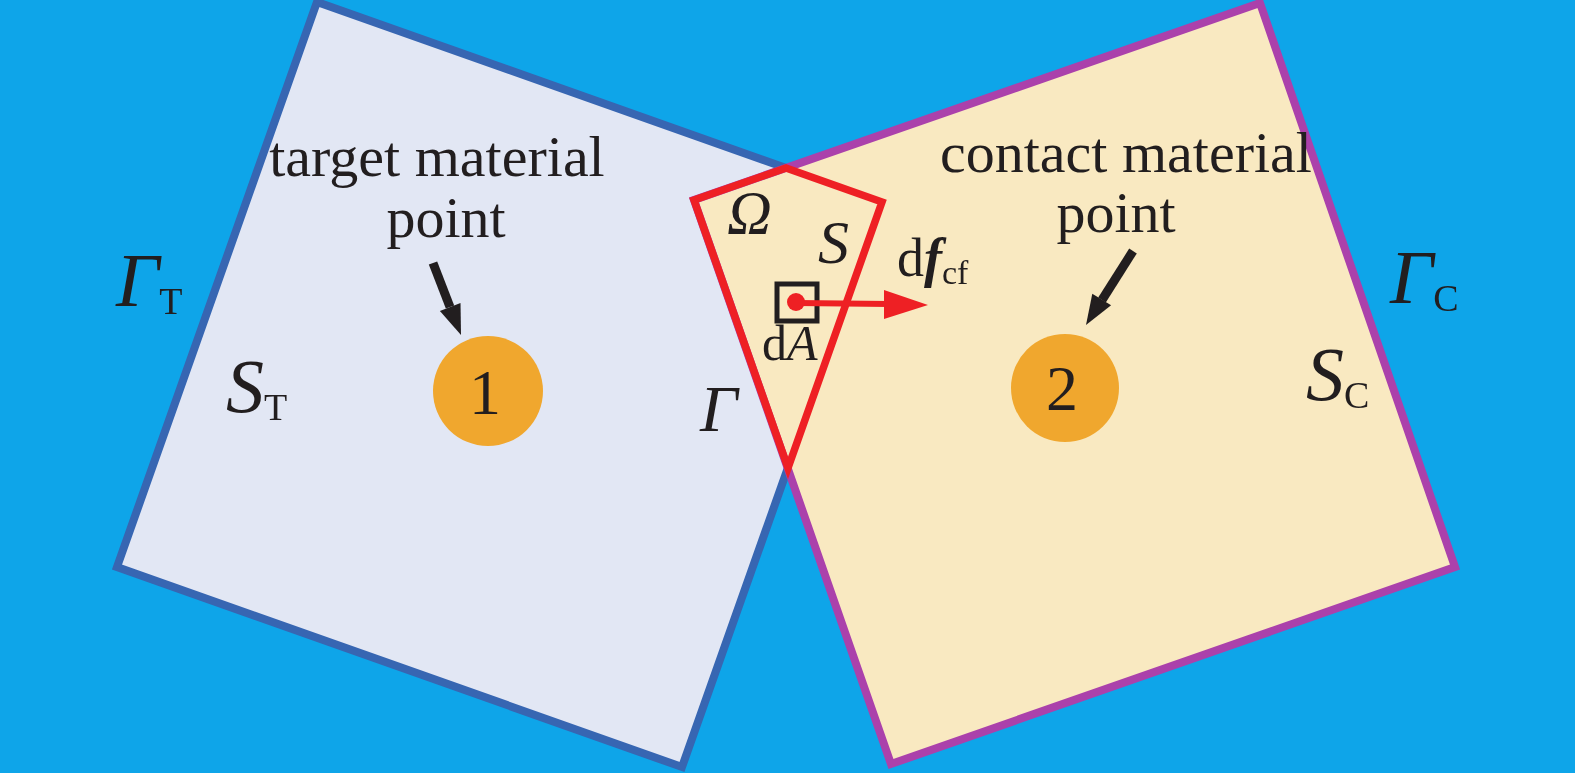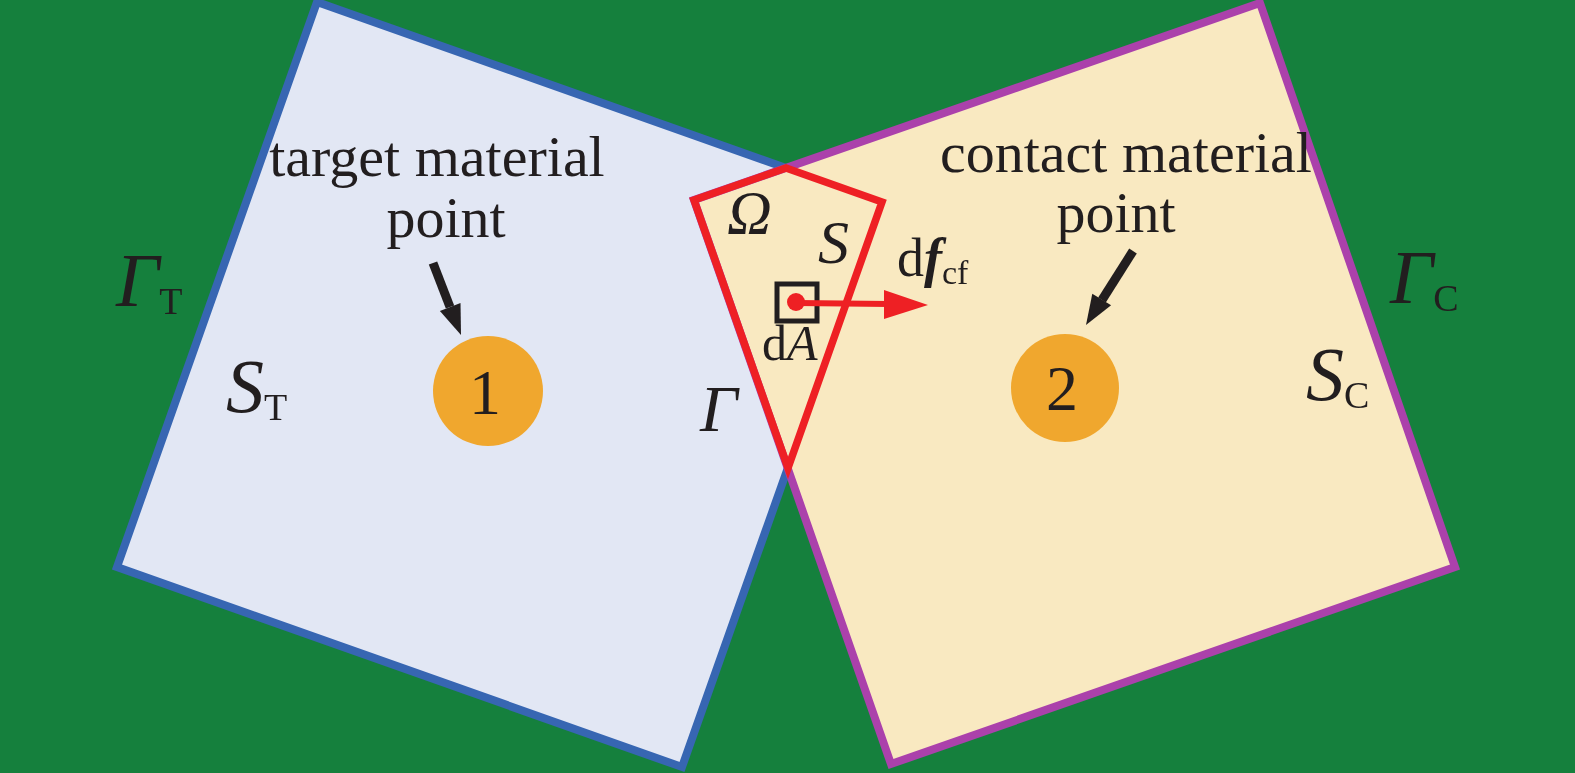--- a/index.html
+++ b/index.html
@@ -1,19 +1,19 @@
 <!DOCTYPE html>
 <html><head>
 <meta charset="utf-8">
 <style>
   html, body { margin: 0; padding: 0; background: #ffffff; }
   .stage {
     position: relative;
     width: 1575px; height: 773px;
-    background: #15803d;
+    background: #0ea5e9;
     overflow: hidden;
     font-family: "Liberation Serif", "DejaVu Serif", serif;
   }
   svg text {
     font-family: "Liberation Serif", "DejaVu Serif", serif;
     -webkit-user-select: none; user-select: none;
   }
   .caption  { font-size: 58px; }
   .pointnum { font-size: 64px; }
   .math-lg  { font-size: 76px; font-style: italic; }

